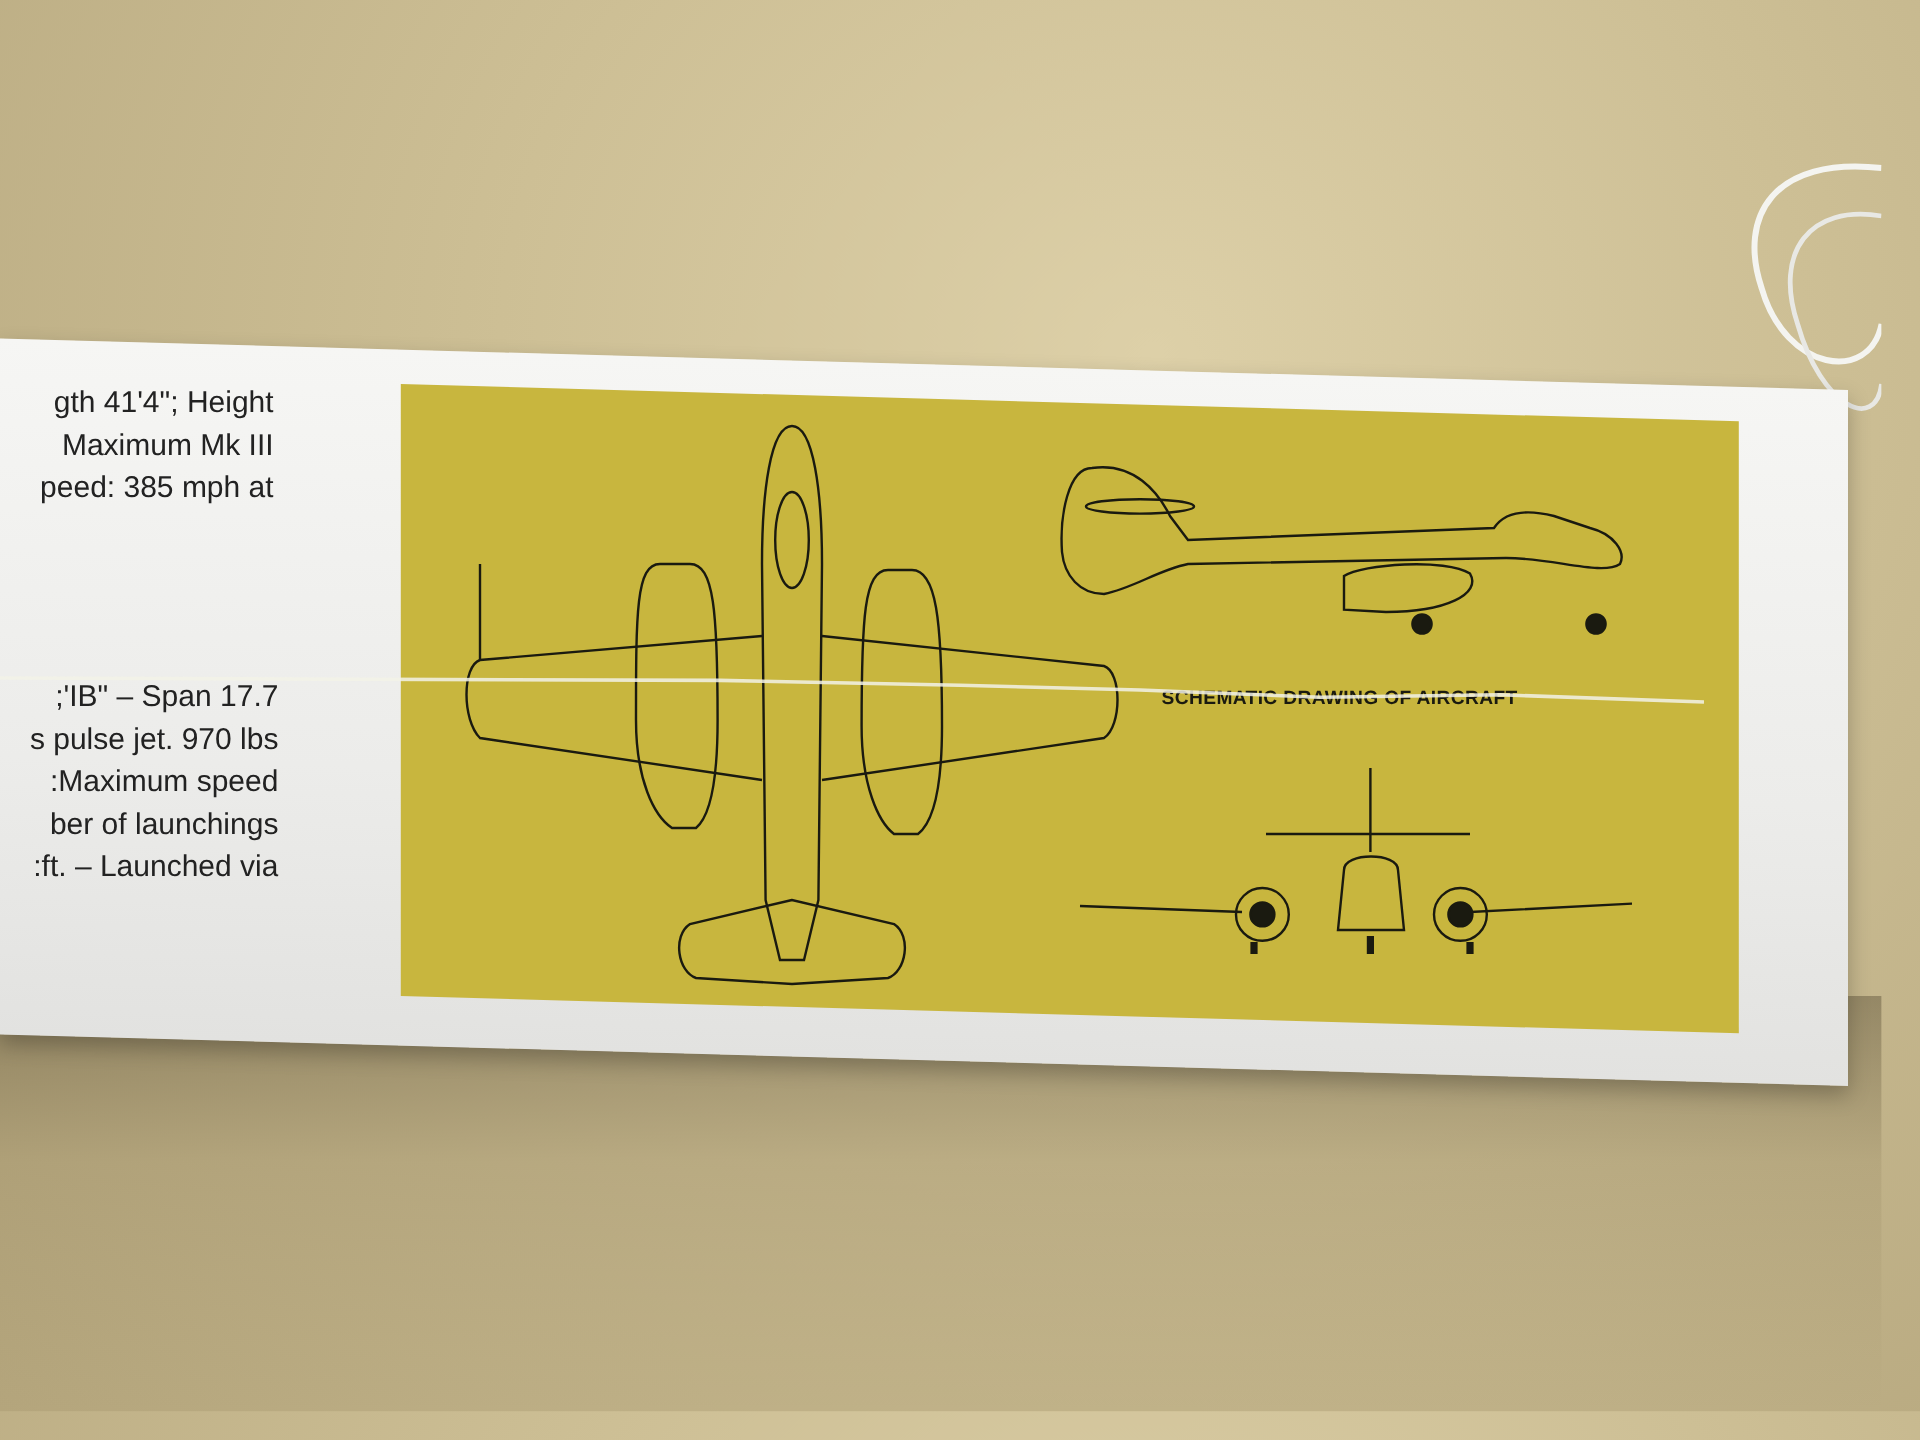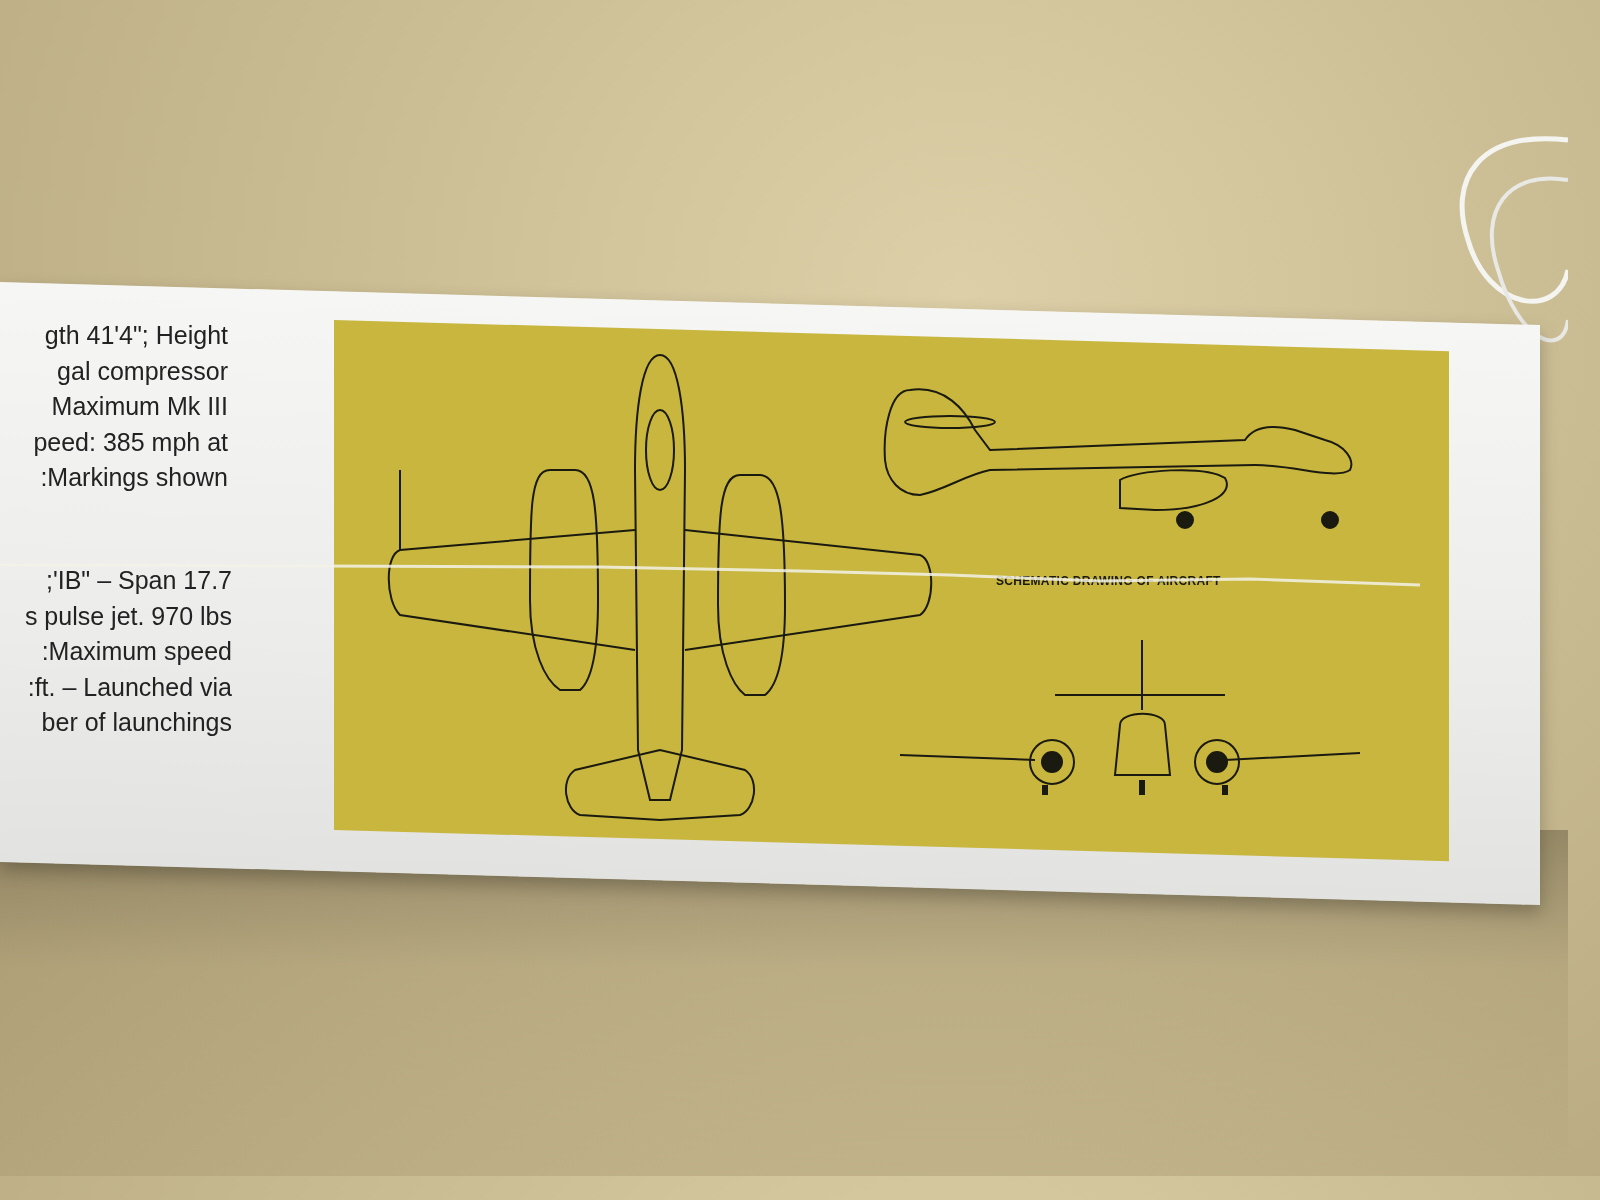--- a/index.html
+++ b/index.html
@@ -12,50 +12,48 @@
     .box { position:absolute; left:0; top:282px; width:1540px; height:580px;
       background: linear-gradient(180deg, #f6f6f4 0%, #ececea 60%, #e2e2e0 100%);
       transform: skewY(1.6deg); transform-origin: left top;
       box-shadow: 0 8px 18px rgba(0,0,0,0.25); }
     .text-block { position:absolute; color:#222; font-size:25px; line-height:35.5px; text-align:right; }
     .tb1 { left:0; top:318px; width:228px; }
     .tb2 { left:0; top:563px; width:232px; }
     .tb-line { display:block; white-space:nowrap; overflow:hidden; direction:rtl; }
     .panel { position:absolute; left:334px; top:320px; width:1115px; height:510px;
       background:#c8b63e; transform: skewY(1.6deg); transform-origin:left top; }
-    .caption { position:absolute; left:996px; top:574px; font-size:12px; font-weight:bold; color:#1a1a10; letter-spacing:0.3px;text-align:center; }
+    .caption { position:absolute; left:968px; top:574px; font-size:16px; font-weight:bold; color:#1a1a10; letter-spacing:0.3px;text-align:center; }
     .crack { position:absolute; left:0; top:555px; width:1420px; height:40px; }
     .drawing { position:absolute; }
   </style>
 </head>
 <body>
 
 <div class="shadow"></div>
 
 <svg class="cable" viewBox="0 0 240 300">
   <path d="M240 20 C150 10 120 60 140 120 C160 190 230 200 240 150" fill="none" stroke="#f4f4f0" stroke-width="5"></path>
   <path d="M240 60 C180 50 150 90 170 150 C190 220 235 240 240 200" fill="none" stroke="#e8e8e4" stroke-width="4"></path>
 </svg>
 
 <div class="box"></div>
 
 <div class="text-block tb1">
   <span class="tb-line">gth 41'4"; Height</span>
-  <span class="tb-line">gal compressor</span>
   <span class="tb-line">Maximum Mk III</span>
   <span class="tb-line">peed: 385 mph at</span>
-  <span class="tb-line">Markings shown:</span>
 </div>
 
 <div class="text-block tb2">
   <span class="tb-line">IB" – Span 17.7';</span>
   <span class="tb-line">s pulse jet. 970 lbs</span>
   <span class="tb-line">Maximum speed:</span>
+  <span class="tb-line">ber of launchings</span>
   <span class="tb-line">ft. – Launched via:</span>
-  <span class="tb-line">ber of launchings</span>
 </div>
 
 <div class="panel"></div>
 
 <svg class="drawing" style="left:380px;top:350px;width:560px;height:480px" viewBox="0 0 560 480">
   <g fill="none" stroke="#1a1a10" stroke-width="2">
     <path d="M280 5 C262 5 255 60 255 120 L258 400 L270 450 L290 450 L302 400 L305 120 C305 60 298 5 280 5 Z"></path>
     <ellipse cx="280" cy="100" rx="14" ry="40"></ellipse>
     <path d="M255 180 L20 200 C5 205 5 250 20 265 L255 300"></path>
     <path d="M305 180 L540 205 C555 210 555 255 540 265 L305 300"></path>

